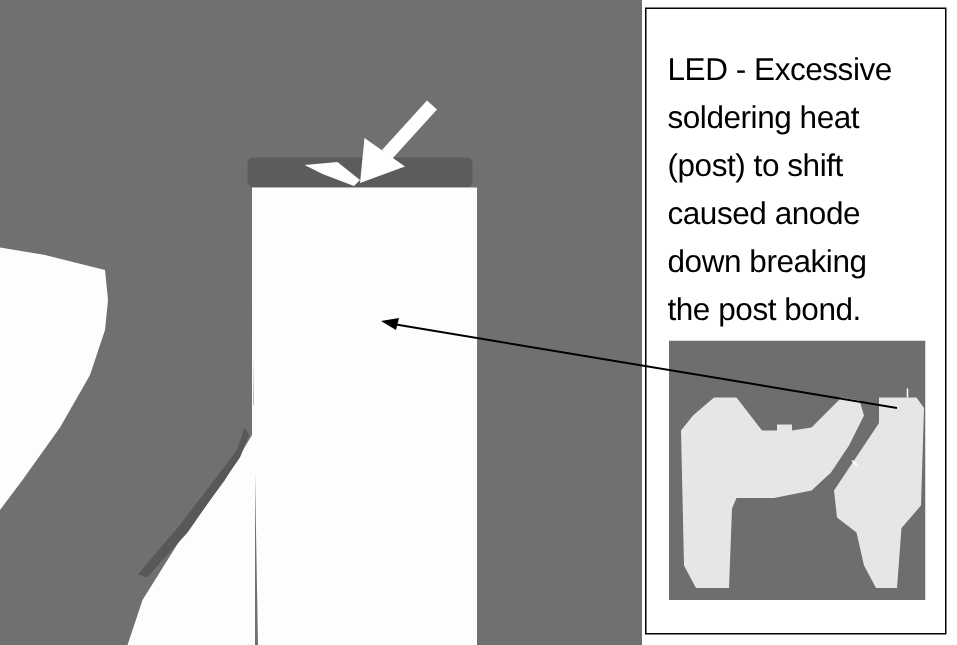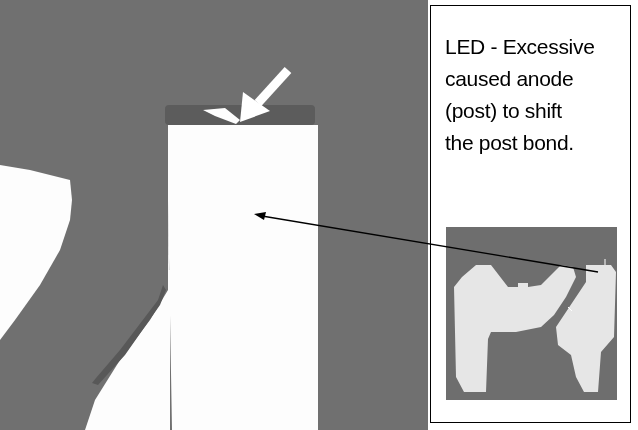--- a/index.html
+++ b/index.html
@@ -32,22 +32,24 @@
 
   <g>
     <line x1="288" y1="70" x2="258" y2="103" stroke="#ffffff" stroke-width="9"></line>
     <polygon points="240,122 243,92 270,111" fill="#ffffff"></polygon>
   </g>
 </svg>
 
 <div class="callout">
   <div class="caption">
     <div>LED - Excessive</div>
+    <div>soldering heat</div>
+    <div>(post) to shift</div>
     <div>caused anode</div>
-    <div>(post) to shift</div>
+    <div>down breaking</div>
     <div>the post bond.</div>
   </div>
 
   <svg class="inset" viewBox="0 0 171 173" xmlns="http://www.w3.org/2000/svg">
     <rect x="0" y="0" width="171" height="173" fill="#6e6e6e"></rect>
 
     <path d="M16,50 L30,38 L45,38 L62,60 L72,60 L72,56 L82,56 L82,60 L95,58 L115,38 L127,40 L130,50 L120,70 L108,88 L95,100 L70,105 L45,105 L42,112 L40,165 L18,165 L10,150 L8,60 Z" fill="#e6e6e6"></path>
 
     <path d="M140,38 L165,38 L170,45 L168,110 L155,125 L152,165 L138,165 L130,150 L125,128 L112,118 L110,100 L130,70 L140,55 Z" fill="#e6e6e6"></path>
 

